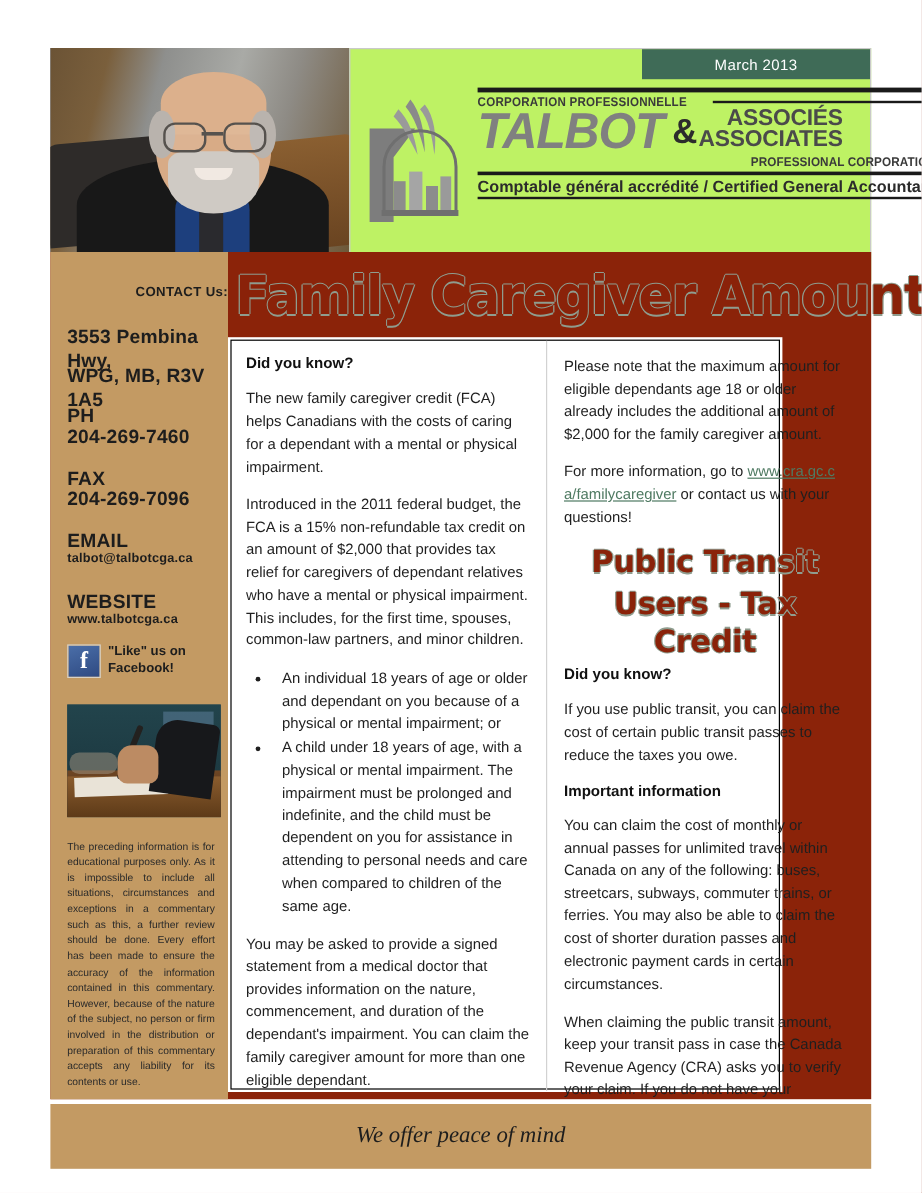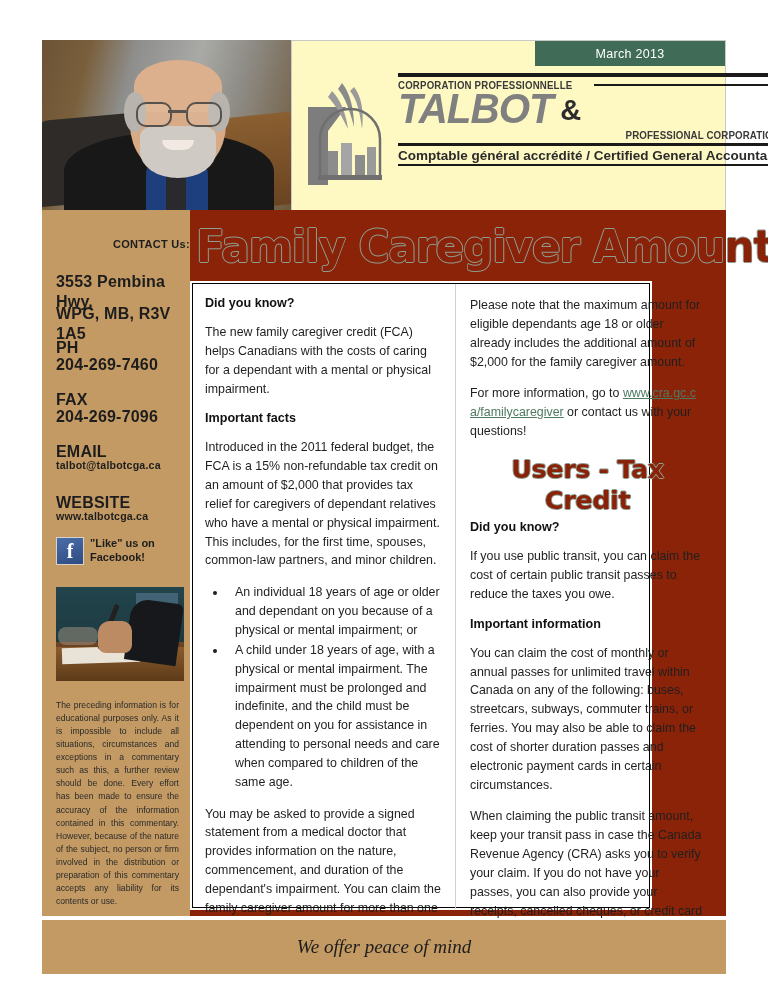--- a/index.html
+++ b/index.html
@@ -37,21 +37,21 @@
   .photo .beard{position:absolute;left:98px;top:86px;width:76px;height:52px;
     background:#cfcac4;border-radius:20% 20% 50% 50%;}
   .photo .mouth{position:absolute;left:120px;top:100px;width:32px;height:10px;
     background:#f1e9e2;border-radius:0 0 14px 14px;}
   .photo .glassL{position:absolute;left:94px;top:62px;width:32px;height:21px;
     border:2.5px solid #56524e;border-radius:10px;background:rgba(255,255,255,.10);}
   .photo .glassR{position:absolute;left:144px;top:62px;width:32px;height:21px;
     border:2.5px solid #56524e;border-radius:10px;background:rgba(255,255,255,.10);}
   .photo .bridge{position:absolute;left:126px;top:70px;width:18px;height:2.5px;background:#56524e;}
 
-  .headright{position:absolute;left:249px;top:0;width:435px;height:194px;background:#fef9c3;
+  .headright{position:absolute;left:249px;top:0;width:435px;height:194px;background:#bef264;
     border:1px solid #c9c9c9;box-sizing:border-box;}
   .datebadge{position:absolute;right:0;top:0;width:190px;height:25px;background:#3f6b57;
     color:#fff;font-size:12.5px;letter-spacing:.3px;display:flex;align-items:center;justify-content:center;}
   .logo{position:absolute;left:10px;top:32px;right:8px;height:128px;display:flex;}
   .emblem{width:92px;height:116px;position:relative;flex:0 0 92px;}
   .brandblock{flex:1;position:relative;padding-left:4px;}
   .rule-top{height:4px;background:#1a1a1a;margin-bottom:2px;}
   .corp-line{display:flex;align-items:center;gap:6px;}
   .corp-fr{font-size:10.5px;letter-spacing:.2px;color:#3a3a3a;font-weight:700;
     font-family:"Liberation Sans",sans-serif;transform:scaleX(.92);transform-origin:left;white-space:nowrap;}
@@ -173,20 +173,24 @@
 
         <div class="brandblock">
           <div class="rule-top"></div>
           <div class="corp-line">
             <div class="corp-fr">CORPORATION PROFESSIONNELLE</div>
             <div class="corp-rule"></div>
           </div>
           <div class="talbot-row">
             <div class="talbot">TALBOT</div>
             <div class="amp">&amp;</div>
+            <div class="assoc">
+              <span>ASSOCIÉS</span>
+              <span>ASSOCIATES</span>
+            </div>
           </div>
           <div class="prof-row">
             <div class="prof">PROFESSIONAL CORPORATION</div>
           </div>
           <div class="rule-bot"></div>
           <div class="tagline">Comptable général accrédité / Certified General Accountant</div>
           <div class="rule-under"></div>
         </div>
       </div>
     </div>
@@ -237,33 +241,33 @@
   </div>
 
   <div class="title">Family Caregiver Amount</div>
 
   <div class="contentbox">
     <div class="cols">
 
       <div class="col colL">
         <p class="h">Did you know?</p>
         <p class="txt">The new family caregiver credit (FCA) helps Canadians with the costs of caring for a dependant with a mental or physical impairment.</p>
-        <p class="h">Important facts</p>
         <p class="txt">Introduced in the 2011 federal budget, the FCA is a 15% non-refundable tax credit on an amount of $2,000 that provides tax relief for caregivers of dependant relatives who have a mental or physical impairment. This includes, for the first time, spouses, common-law partners, and minor children.</p>
         <ul class="bl">
           <li>An individual 18 years of age or older and dependant on you because of a physical or mental impairment; or</li>
           <li>A child under 18 years of age, with a physical or mental impairment. The impairment must be prolonged and indefinite, and the child must be dependent on you for assistance in attending to personal needs and care when compared to children of the same age.</li>
         </ul>
         <p class="txt">You may be asked to provide a signed statement from a medical doctor that provides information on the nature, commencement, and duration of the dependant's impairment. You can claim the family caregiver amount for more than one eligible dependant.</p>
       </div>
 
       <div class="col colR">
         <p class="txt">Please note that the maximum amount for eligible dependants age 18 or older already includes the additional amount of $2,000 for the family caregiver amount.</p>
         <p class="txt"><span>For more information, go to </span><a class="link" href="#">www.cra.gc.ca/familycaregiver</a><span> or contact us with your questions!</span></p>
 
+        <div class="subtitle">Public Transit</div>
         <div class="subtitle">Users - Tax Credit</div>
 
         <p class="h">Did you know?</p>
         <p class="txt">If you use public transit, you can claim the cost of certain public transit passes to reduce the taxes you owe.</p>
         <p class="h">Important information</p>
         <p class="txt">You can claim the cost of monthly or annual passes for unlimited travel within Canada on any of the following: buses, streetcars, subways, commuter trains, or ferries. You may also be able to claim the cost of shorter duration passes and electronic payment cards in certain circumstances.</p>
         <p class="txt">When claiming the public transit amount, keep your transit pass in case the Canada Revenue Agency (CRA) asks you to verify your claim. If you do not have your passes, you can also provide your receipts, cancelled cheques, or credit card statements to support your claim.</p>
       </div>
 
     </div>

